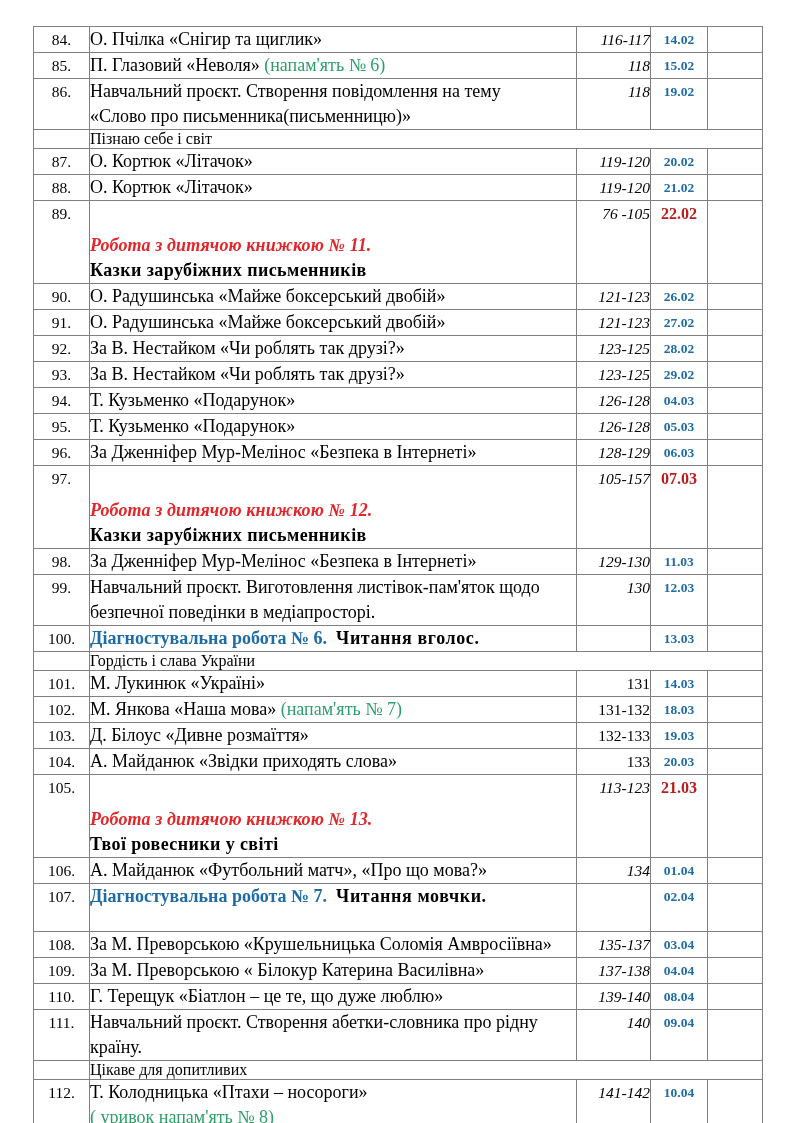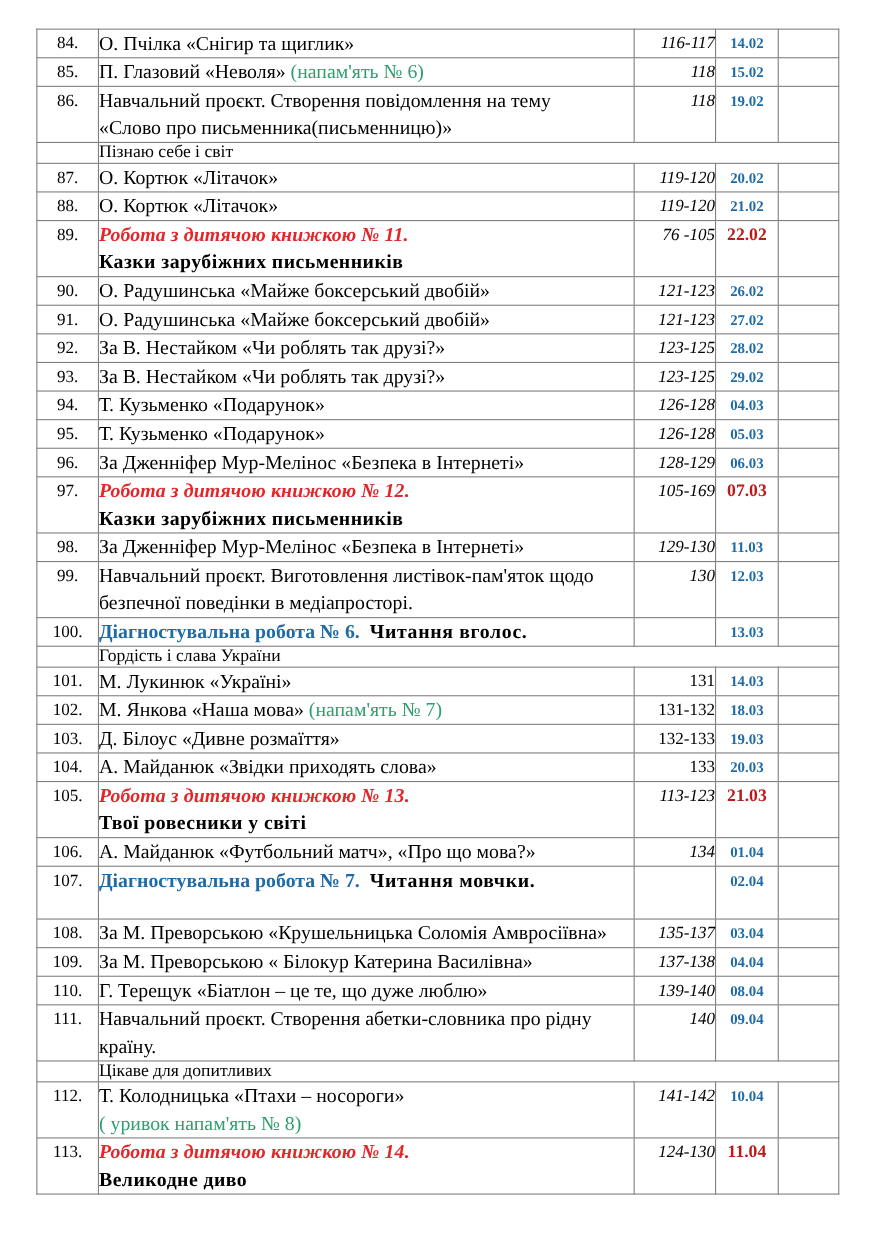--- a/index.html
+++ b/index.html
@@ -81,20 +81,21 @@
   td.note { }
 
   
   .plain { }
   .memo { color: #2e9e6b; }
   .work-title {
     color: #e3262a;
     font-weight: bold;
     font-style: italic;
     letter-spacing: 0.1px;
+    margin-top: 32px;
   }
   .work-sub {
     font-weight: bold;
     font-style: normal;
     letter-spacing: 0.4px;
   }
   .diag-title {
     color: #1f6ba5;
     font-weight: bold;
   }
@@ -215,21 +216,21 @@
           <td class="pages">128-129</td>
           <td class="date">06.03</td>
           <td class="note">&nbsp;</td>
         </tr>
         <tr>
           <td class="num">97.</td>
           <td class="topic">
             <span class="work-title line2">Робота з дитячою книжкою № 12.</span>
             <span class="work-sub line2">Казки  зарубіжних письменників</span>
           </td>
-          <td class="pages">105-169</td>
+          <td class="pages">105-157</td>
           <td class="date black">07.03</td>
           <td class="note">&nbsp;</td>
         </tr>
         <tr>
           <td class="num">98.</td>
           <td class="topic"><span class="plain">За Дженніфер Мур-Мелінос «Безпека в Інтернеті»</span></td>
           <td class="pages">129-130</td>
           <td class="date">11.03</td>
           <td class="note">&nbsp;</td>
         </tr>

